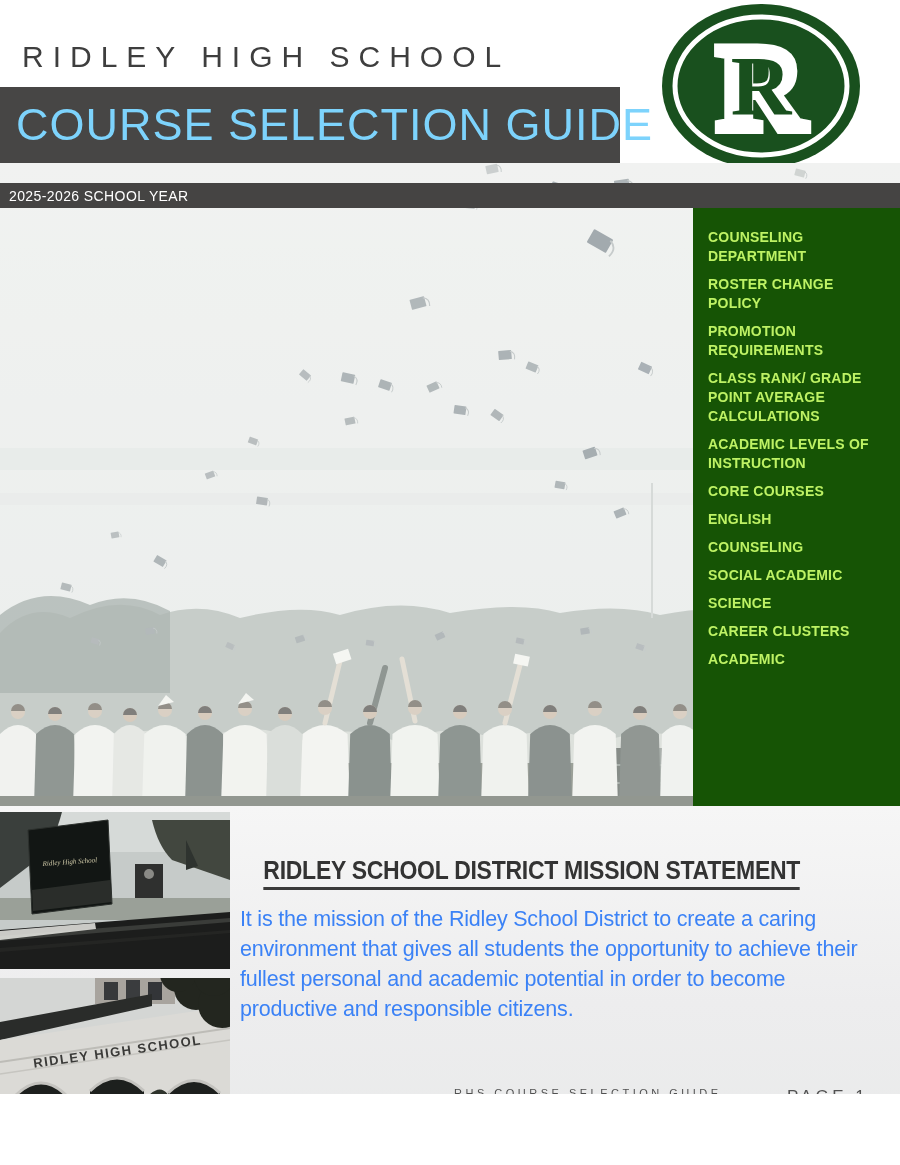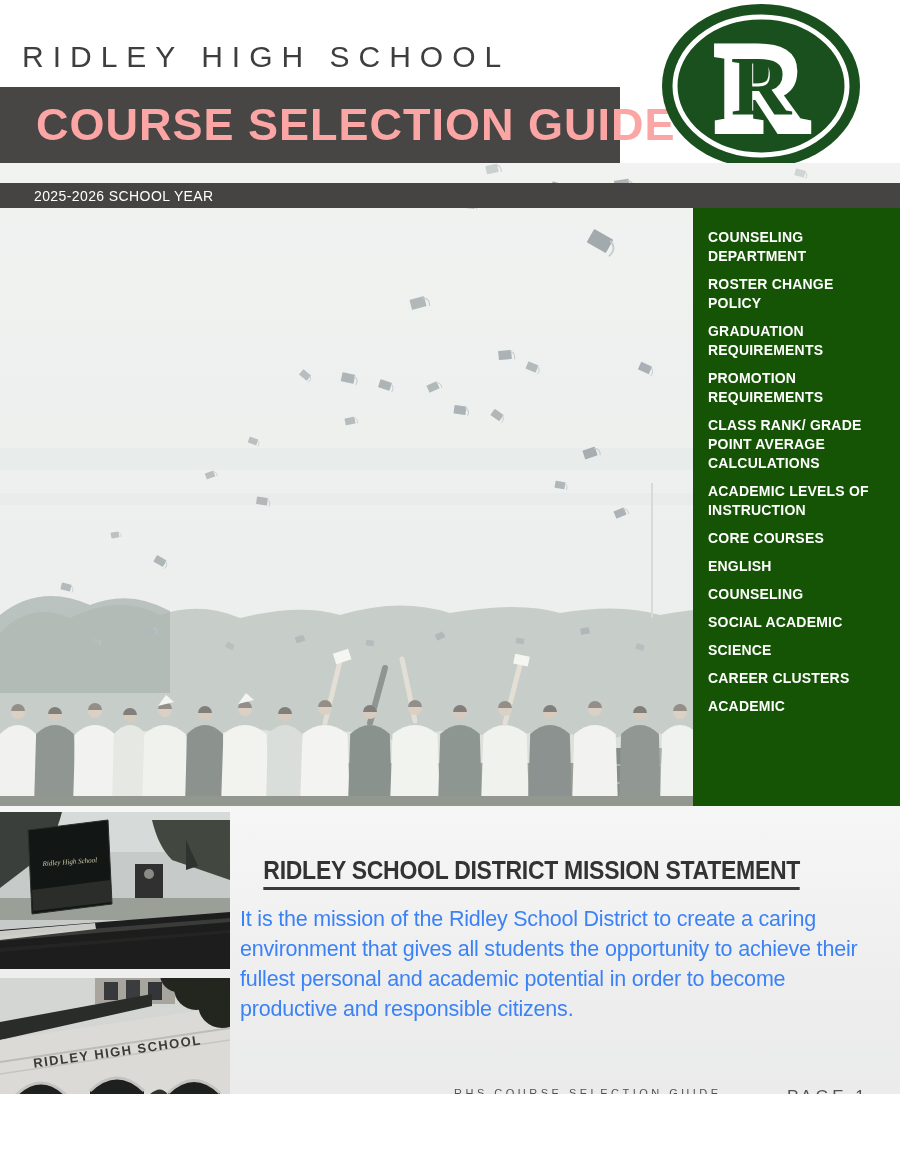--- a/index.html
+++ b/index.html
@@ -4,36 +4,36 @@
 <style>
   html,body{margin:0;padding:0;background:#fff;}
   .page{position:relative;width:900px;height:1094px;background:#ffffff;overflow:hidden;
         font-family:"Liberation Sans",sans-serif;}
 
   
   .school-name{position:absolute;left:22px;top:40px;font-size:30px;letter-spacing:9px;
                font-weight:400;color:#3e3e3e;white-space:nowrap;}
   .banner{position:absolute;left:0;top:87px;width:620px;height:76px;background:#474645;
           display:flex;align-items:center;}
-  .banner-title{color:#fca5a5;font-size:45px;font-weight:700;letter-spacing:1px;
-                padding-left:36px;white-space:nowrap;}
+  .banner-title{color:#7dd3fc;font-size:45px;font-weight:400;letter-spacing:1px;
+                padding-left:16px;white-space:nowrap;}
   .logo{position:absolute;left:660px;top:3px;width:202px;height:167px;}
 
   
   .yearbar{position:absolute;left:0;top:183px;width:900px;height:25px;background:#454443;
            display:flex;align-items:center;z-index:3;}
-  .yearbar span{color:#ffffff;font-size:14px;letter-spacing:.4px;padding-left:34px;}
+  .yearbar span{color:#ffffff;font-size:14px;letter-spacing:.4px;padding-left:9px;}
 
   
   .hero{position:absolute;left:0;top:163px;width:900px;height:643px;z-index:1;}
 
   
   .sidebar{position:absolute;left:693px;top:208px;width:207px;height:598px;background:#165405;
            box-sizing:border-box;padding:20px 10px 0 15px;z-index:4;}
-  .toc-item{color:#ffffff;font-weight:bold;font-size:14px;line-height:19px;letter-spacing:.2px;
+  .toc-item{color:#bef264;font-weight:bold;font-size:14px;line-height:19px;letter-spacing:.2px;
             margin-bottom:9px;max-width:178px;cursor:pointer;}
 
   
   .bottom{position:absolute;left:0;top:806px;width:900px;height:359px;
           background:linear-gradient(180deg,#f6f6f6 0%,#ededee 55%,#e9eaea 100%);}
   .photo1{position:absolute;left:0;top:812px;width:230px;height:157px;}
   .photo2{position:absolute;left:0;top:978px;width:230px;height:163px;}
 
   .mission{position:absolute;left:240px;top:856px;width:630px;text-align:left;}
   .mission-heading{display:inline-block;font-size:25px;font-weight:bold;color:#333333;
@@ -201,21 +201,20 @@
     <rect width="900" height="643" fill="#f4f5f4" opacity=".42"></rect>
   </svg>
 
   <div class="yearbar">
     <span>2025-2026 SCHOOL YEAR</span>
   </div>
 
   <div class="sidebar">
     <div class="toc-item">COUNSELING DEPARTMENT</div>
     <div class="toc-item">ROSTER CHANGE POLICY</div>
-    <div class="toc-item">GRADUATION REQUIREMENTS</div>
     <div class="toc-item">PROMOTION REQUIREMENTS</div>
     <div class="toc-item">CLASS RANK/ GRADE POINT AVERAGE CALCULATIONS</div>
     <div class="toc-item">ACADEMIC LEVELS OF INSTRUCTION</div>
     <div class="toc-item">CORE COURSES</div>
     <div class="toc-item">ENGLISH</div>
     <div class="toc-item">COUNSELING</div>
     <div class="toc-item">SOCIAL ACADEMIC</div>
     <div class="toc-item">SCIENCE</div>
     <div class="toc-item">CAREER CLUSTERS</div>
     <div class="toc-item">ACADEMIC</div>

